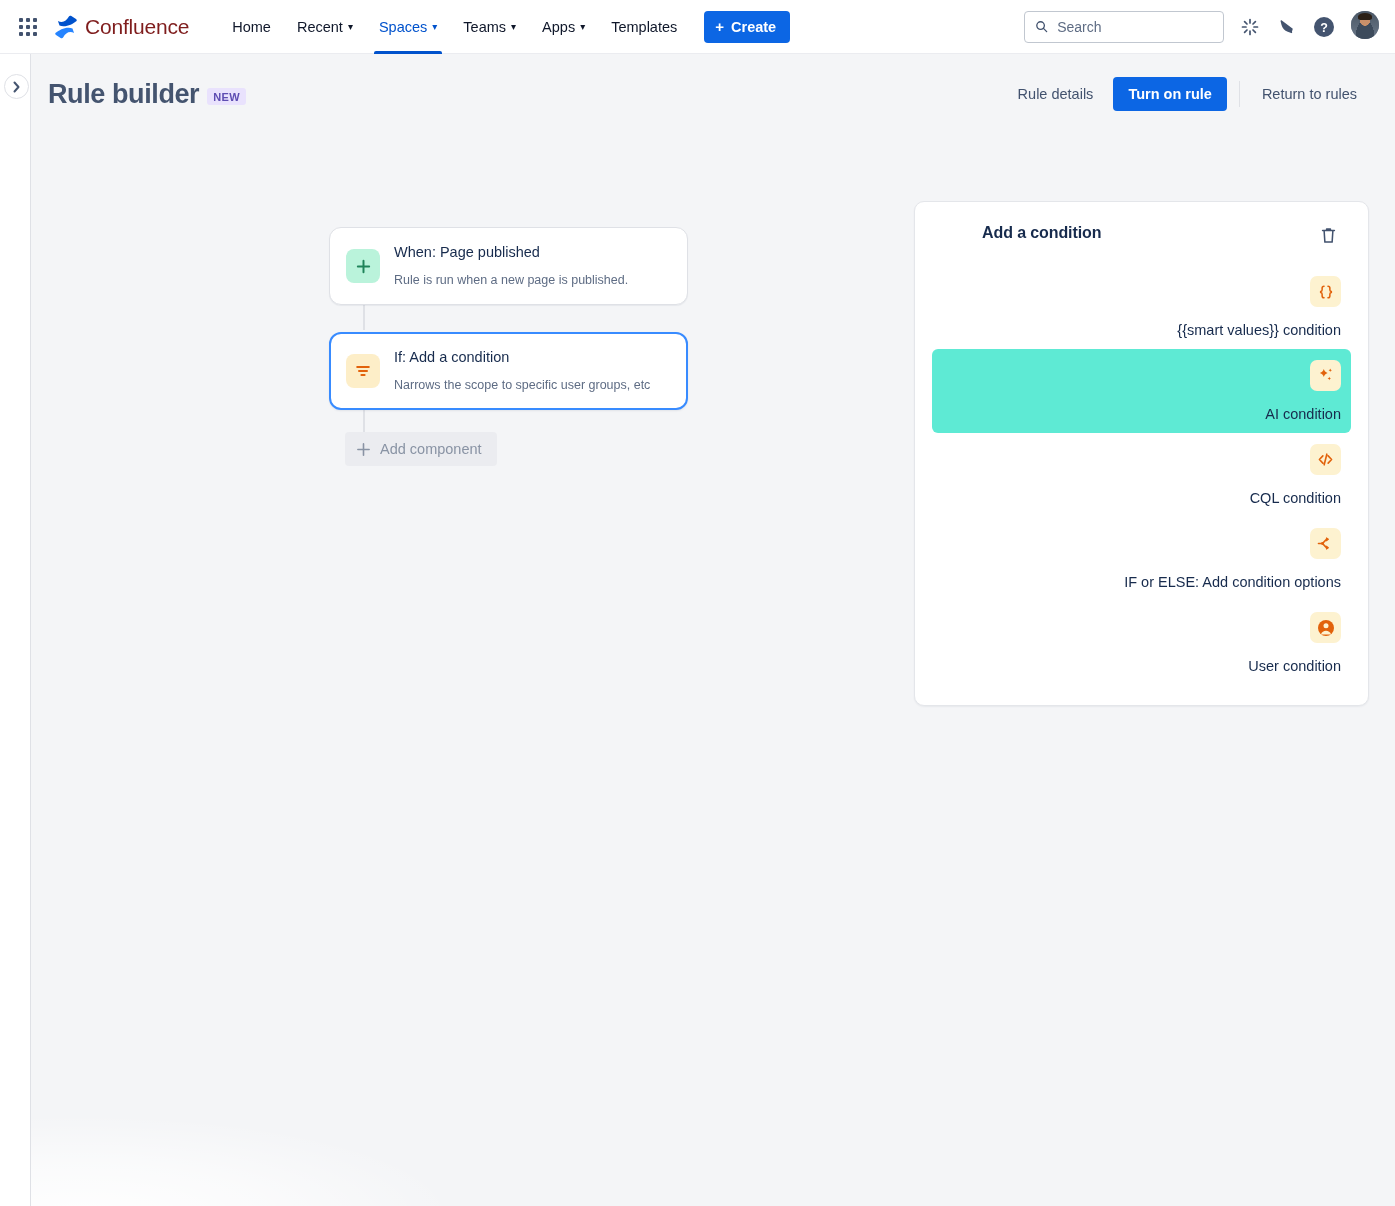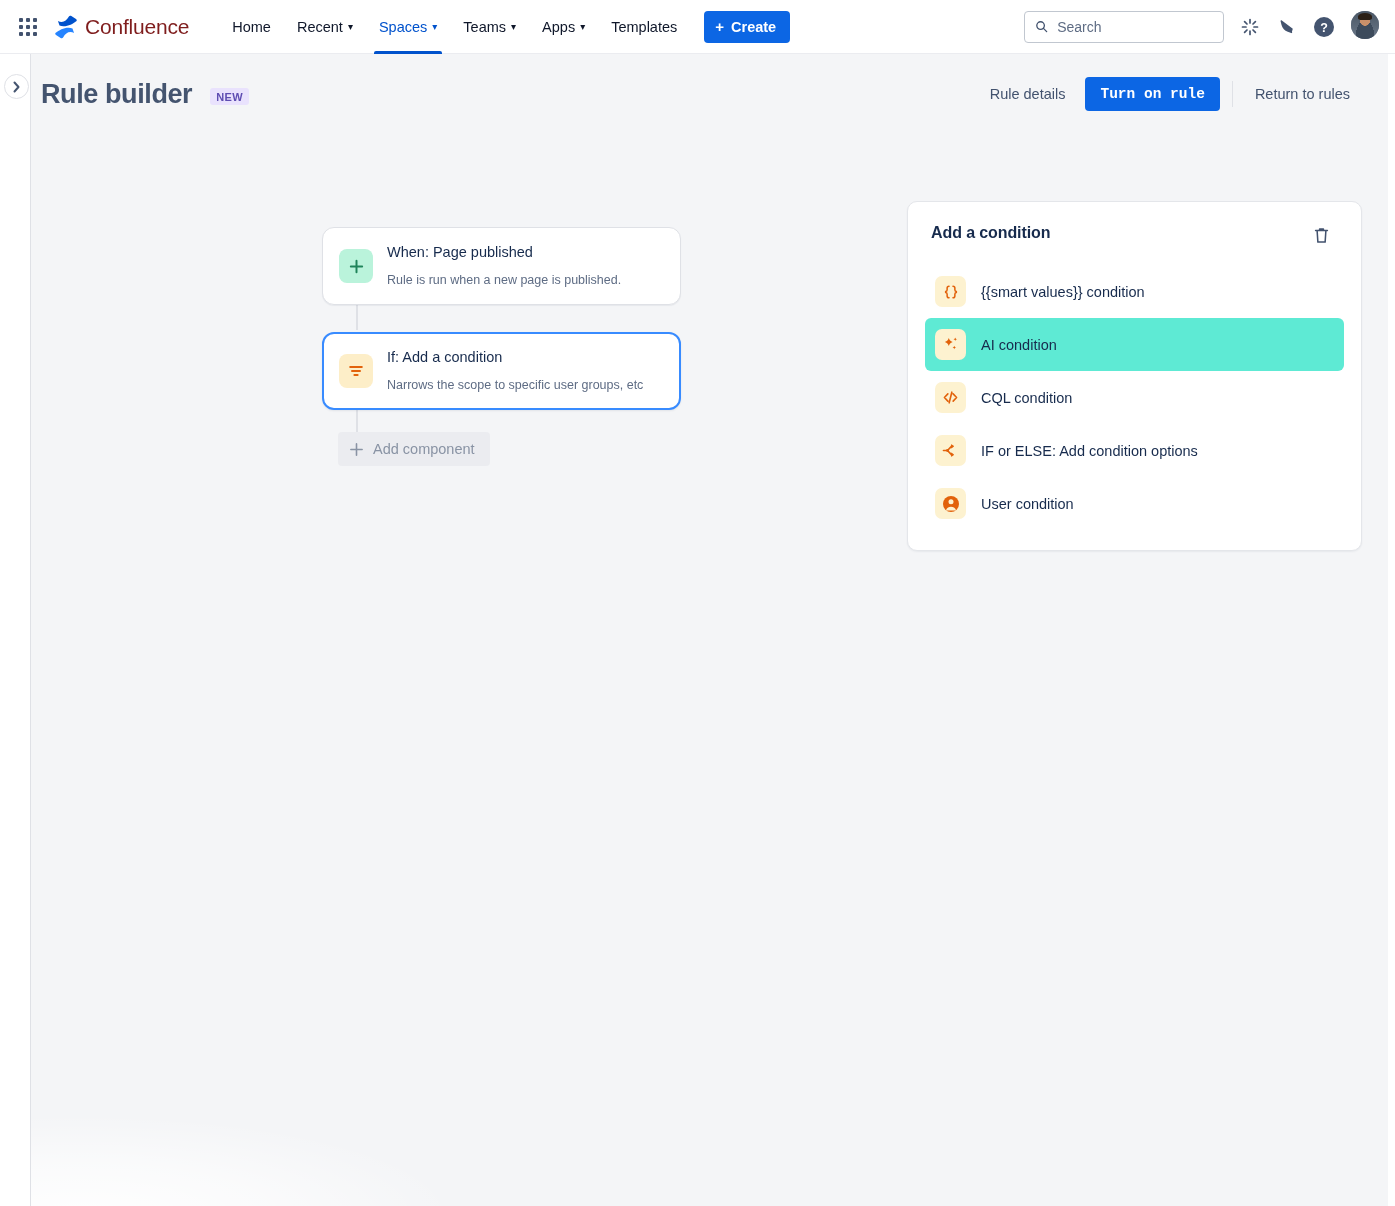--- a/index.html
+++ b/index.html
@@ -159,41 +159,41 @@
     left: 31px; bottom: 0;
     width: 420px; height: 90px;
     background: radial-gradient(ellipse at 12% 110%, rgba(255,255,255,0.95) 0%, rgba(255,255,255,0.55) 38%, rgba(255,255,255,0) 72%);
     pointer-events: none;
     z-index: 6;
   }
 
   
   .page {
     position: absolute;
-    top: 54px; left: 24px;
+    top: 54px; left: 31px;
     width: 1364px; height: 1152px;
     background: #f4f5f7;
     overflow: hidden;
   }
 
   .page-header {
     position: absolute;
     top: 0; left: 0; right: 0;
     height: 80px;
     display: flex; align-items: center;
     padding: 0 26px 0 17px;
   }
   .page-title {
     font-size: 27px;
     color: #44546f;
     font-weight: 600;
     letter-spacing: -0.4px;
   }
   .new-badge {
-    margin-left: 18px;
+    margin-left: 8px;
     background: #e9e2fd;
     color: #5e4db2;
     font-size: 11px;
     font-weight: 700;
     letter-spacing: 0.4px;
     padding: 3px 6px 2px;
     border-radius: 3px;
     position: relative;
     top: 2px;
   }
@@ -212,21 +212,21 @@
     background: transparent;
     border: none;
     font-family: inherit;
     white-space: nowrap;
   }
   .primary-btn {
     background: #0c66e4;
     color: #ffffff;
     font-size: 14.5px;
     font-weight: 600;
-    font-family: Liberation Mono, monospace;
+    font-family: Liberation Sans, sans-serif;
     border: none;
     border-radius: 4px;
     padding: 9px 15px;
     margin: 0 8px;
     cursor: pointer;
     white-space: nowrap;
   }
   .vdivider {
     width: 1px; height: 26px;
     background: #dfe1e6;
@@ -306,39 +306,41 @@
   .panel-head {
     display: flex; align-items: flex-start;
     padding: 0 8px 0 6px;
     margin-bottom: 11px;
   }
   .panel-title {
     font-size: 16px;
     font-weight: 700;
     color: #172b4d;
     letter-spacing: -0.1px;
+    margin-left: 44px;
   }
   .trash-btn {
     margin-left: auto;
     width: 30px; height: 30px;
     display: flex; align-items: center; justify-content: center;
     border-radius: 4px;
     cursor: pointer;
     color: #42526e;
     position: relative;
     top: -4px;
   }
 
   .opt-list { display: flex; flex-direction: column; }
   .opt {
-    display: flex; align-items: center;
+    display: flex; align-items: flex-end;
     gap: 15px;
     padding: 11px 10px;
     border-radius: 6px;
     cursor: pointer;
+    flex-direction: column;
   }
   .opt.hover { background: #5eead4; }
   .opt-icon {
     width: 31px; height: 31px;
     flex: 0 0 31px;
     border-radius: 7px;
     background: #fdf2d0;
     display: flex; align-items: center; justify-content: center;
     color: #e2620b;
   }

